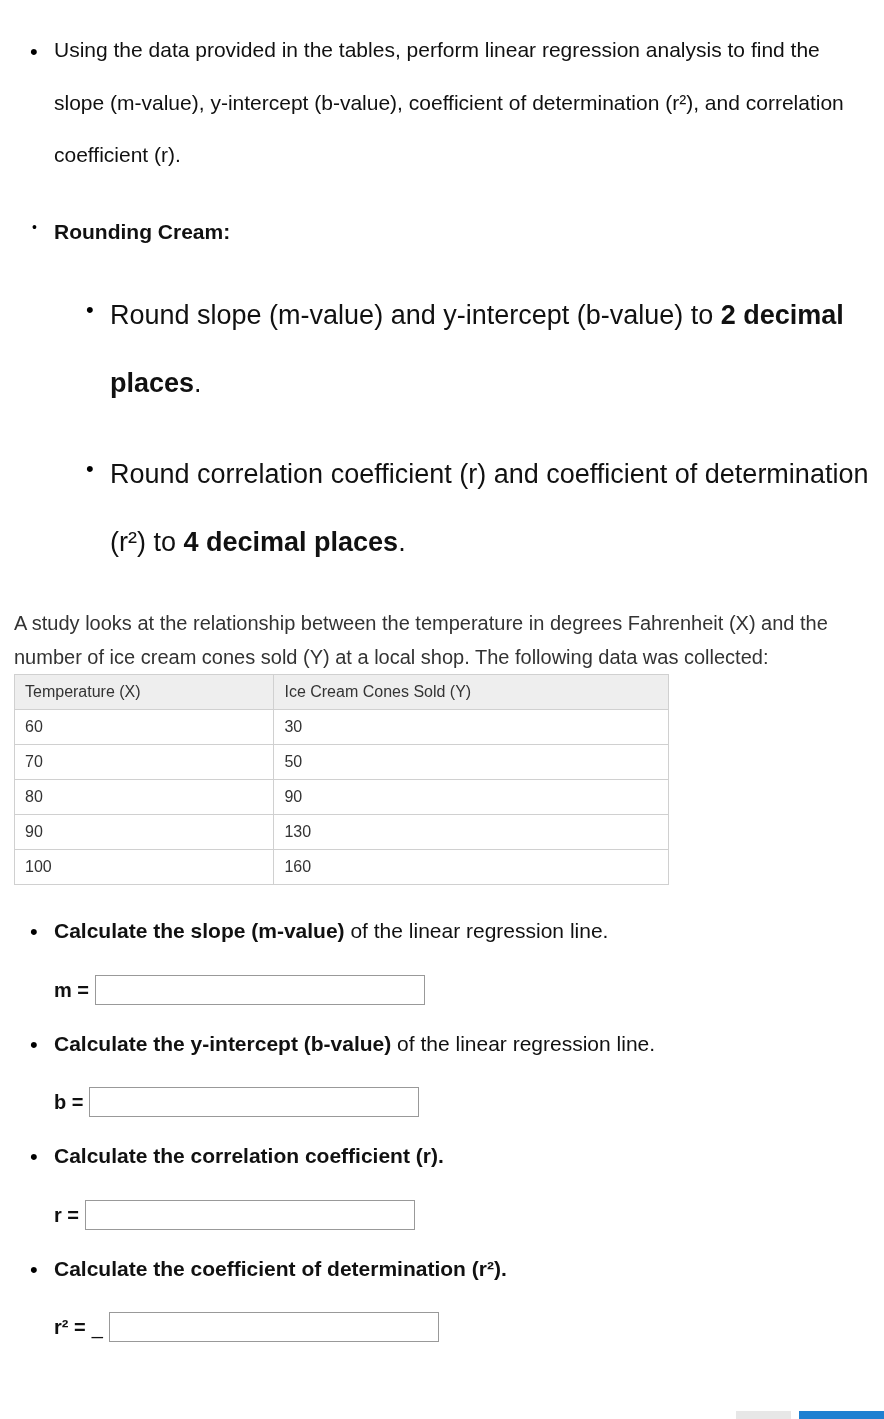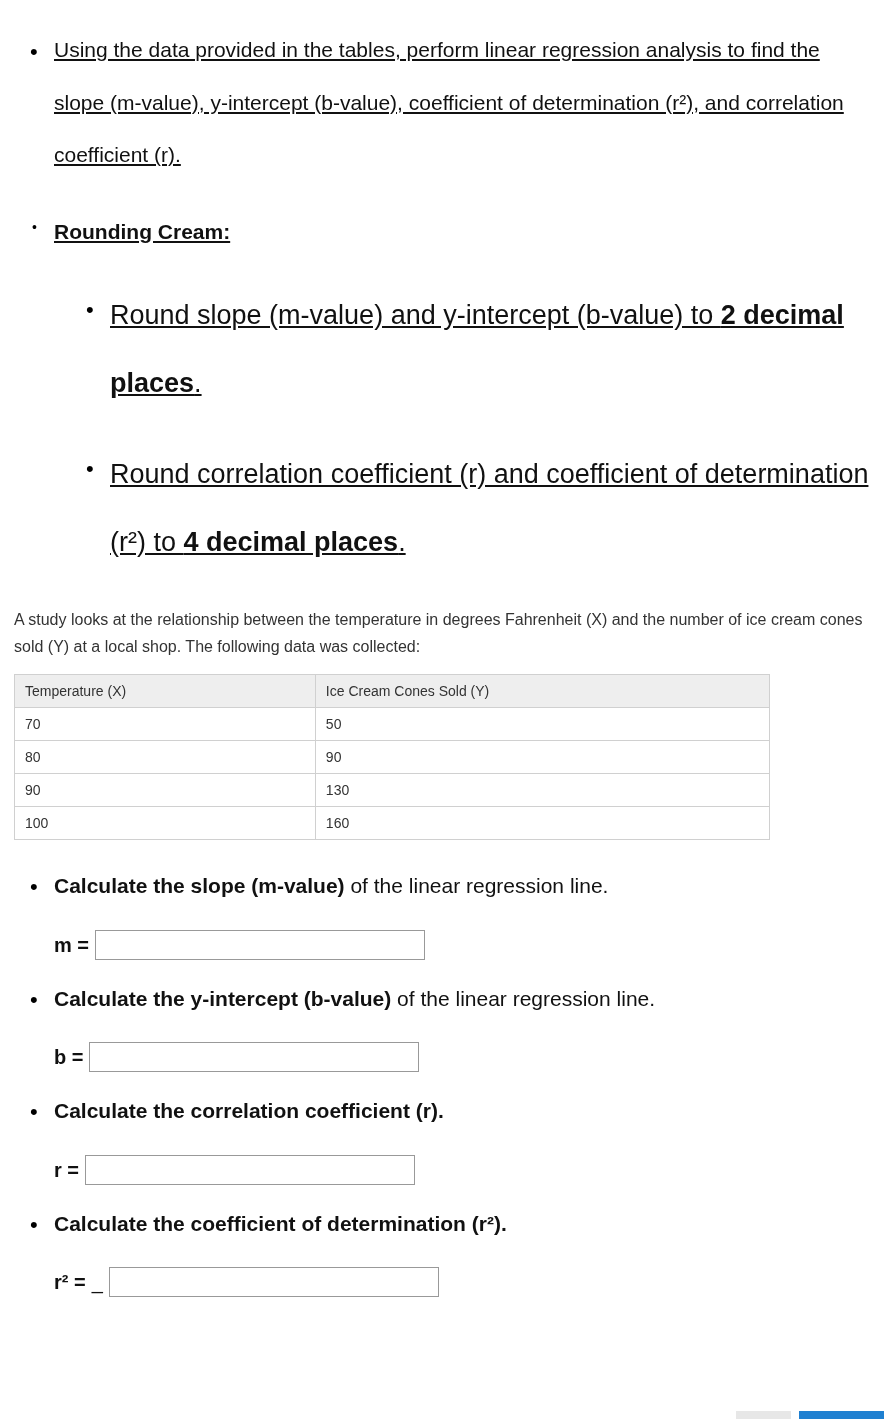--- a/index.html
+++ b/index.html
@@ -6,21 +6,20 @@
     body {
       font-family: "Helvetica Neue", Helvetica, Arial, sans-serif;
       background: #fff;
       color: #111;
       width: 884px;
       padding: 0 10px 40px;
     }
     ul.outer {
       list-style: none;
       padding: 0 0 0 16px;
-      text-decoration: underline;
     }
     ul.outer > li {
       position: relative;
       padding-left: 28px;
       margin-top: 24px;
       font-size: 21px;
       line-height: 2.5;
       font-weight: 400;
     }
     ul.outer > li::before {
@@ -52,32 +51,31 @@
     }
     ul.inner > li::before {
       content: "•";
       position: absolute;
       left: 4px;
       top: 0;
       font-size: 22px;
       color: #000;
     }
     .study-text {
-      font-size: 16px;
+      font-size: 20px;
       color: #333;
       line-height: 1.7;
       margin-top: 30px;
       padding-left: 4px;
     }
     table.data {
       border-collapse: collapse;
-      width: 756px;
-      margin-top: 14px;
+      width: 655px;
       margin-left: 4px;
-      font-size: 14px;
+      font-size: 16px;
       color: #333;
     }
     table.data th, table.data td {
       border: 1px solid #d0d0d0;
       padding: 8px 10px;
       text-align: left;
       font-weight: 400;
     }
     table.data th {
       background: #eeeeee;
@@ -155,20 +153,24 @@
 
 <table class="data">
   <thead>
     <tr>
       <th>Temperature (X)</th>
       <th>Ice Cream Cones Sold (Y)</th>
     </tr>
   </thead>
   <tbody>
     <tr>
+      <td>60</td>
+      <td>30</td>
+    </tr>
+    <tr>
       <td>70</td>
       <td>50</td>
     </tr>
     <tr>
       <td>80</td>
       <td>90</td>
     </tr>
     <tr>
       <td>90</td>
       <td>130</td>

